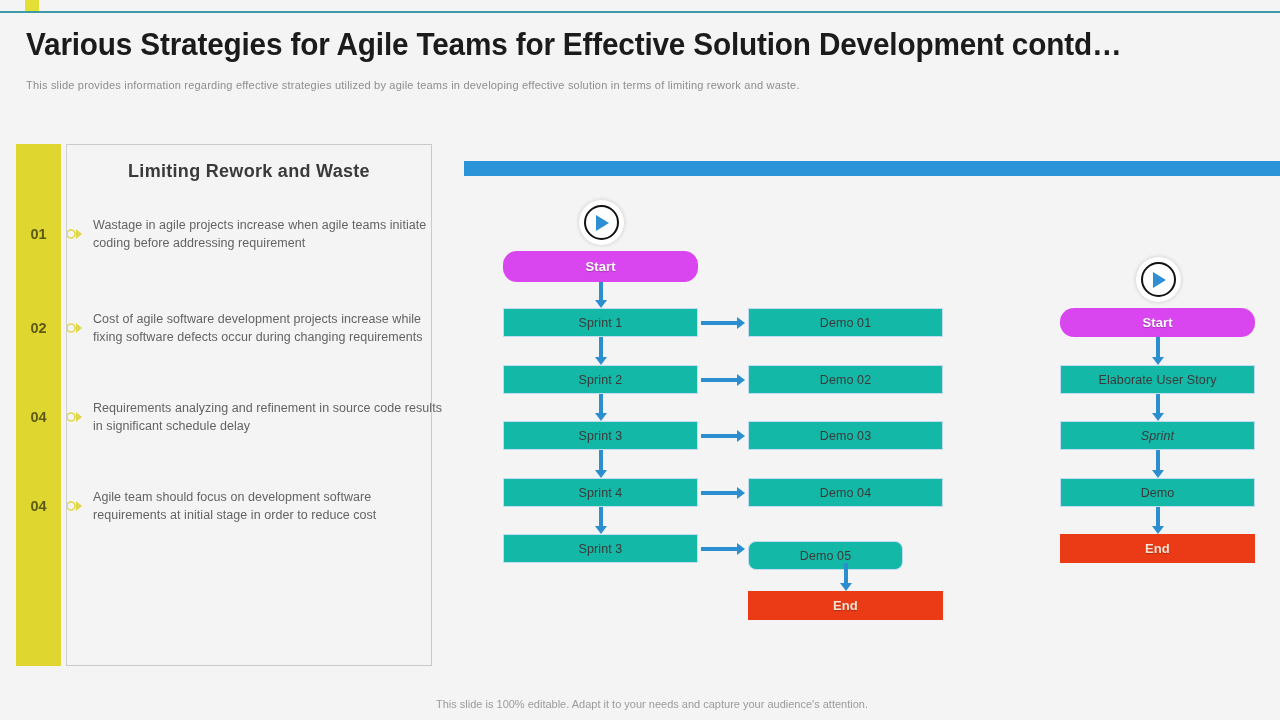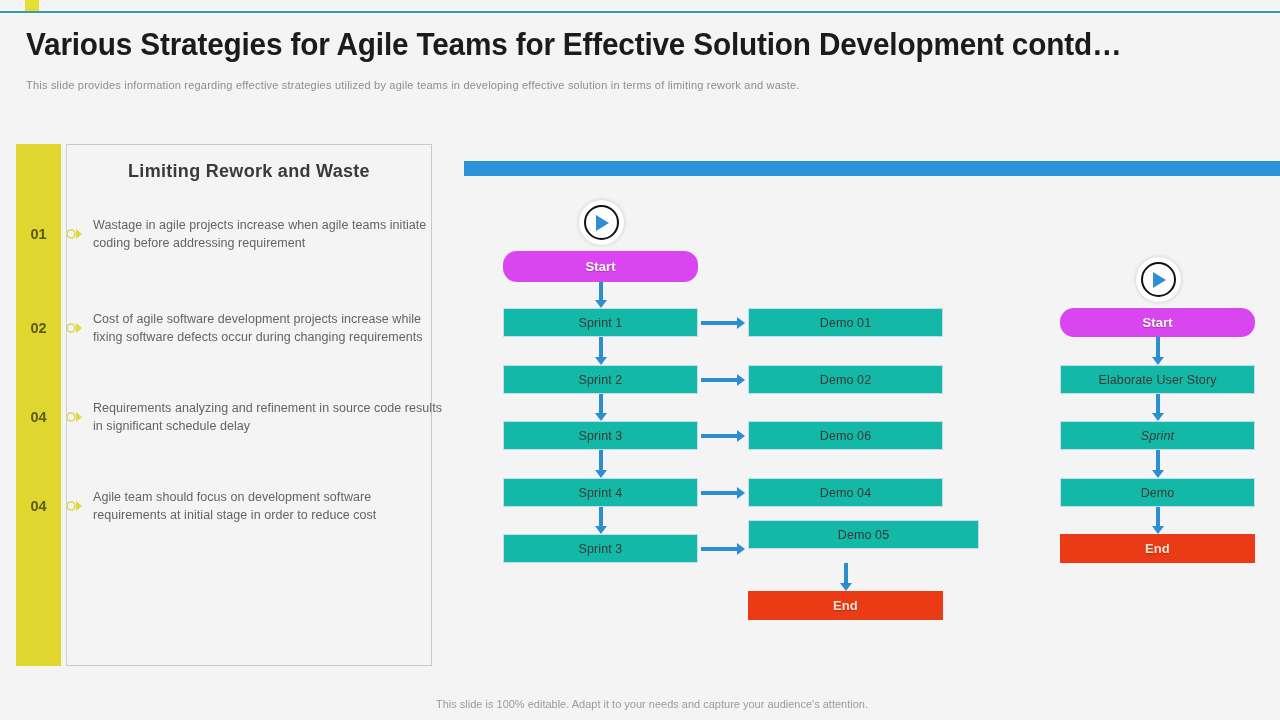--- a/index.html
+++ b/index.html
@@ -206,23 +206,23 @@
       <div class="arr arr-down" style="left: 134.5px; top: 274px; width: 4px; height: 28px;">
         <div class="shaft" style="height:20px"></div>
         <div class="head" style="top:20px"></div>
       </div>
       <div class="arr arr-down" style="left: 134.5px; top: 331px; width: 4px; height: 27px;">
         <div class="shaft" style="height:19px"></div>
         <div class="head" style="top:19px"></div>
       </div>
       <div class="node box" style="left: 284px; top: 132px; width: 195px; height: 29px;">Demo 01</div>
       <div class="node box" style="left: 284px; top: 189px; width: 195px; height: 29px;">Demo 02</div>
-      <div class="node box" style="left: 284px; top: 245px; width: 195px; height: 29px;">Demo 06</div>
+      <div class="node box" style="left: 284px; top: 245px; width: 195px; height: 29px;">Demo 03</div>
       <div class="node box" style="left: 284px; top: 302px; width: 195px; height: 29px;">Demo 04</div>
-      <div class="node box" style="left: 284px; top: 344px; width: 231px; height: 29px;">Demo 05</div>
+      <div class="node box" style="left: 284px; top: 365px; width: 155px; height: 29px; border-radius: 8px;">Demo 05</div>
       <div class="node end" style="left: 284px; top: 415px; width: 195px; height: 29px;">End</div>
       <div class="arr arr-right" style="left: 237px; top: 144.5px; height: 4px; width: 44px;">
         <div class="shaft" style="width:36px"></div>
         <div class="head" style="left:36px"></div>
       </div>
       <div class="arr arr-right" style="left: 237px; top: 201.5px; height: 4px; width: 44px;">
         <div class="shaft" style="width:36px"></div>
         <div class="head" style="left:36px"></div>
       </div>
       <div class="arr arr-right" style="left: 237px; top: 257.5px; height: 4px; width: 44px;">

